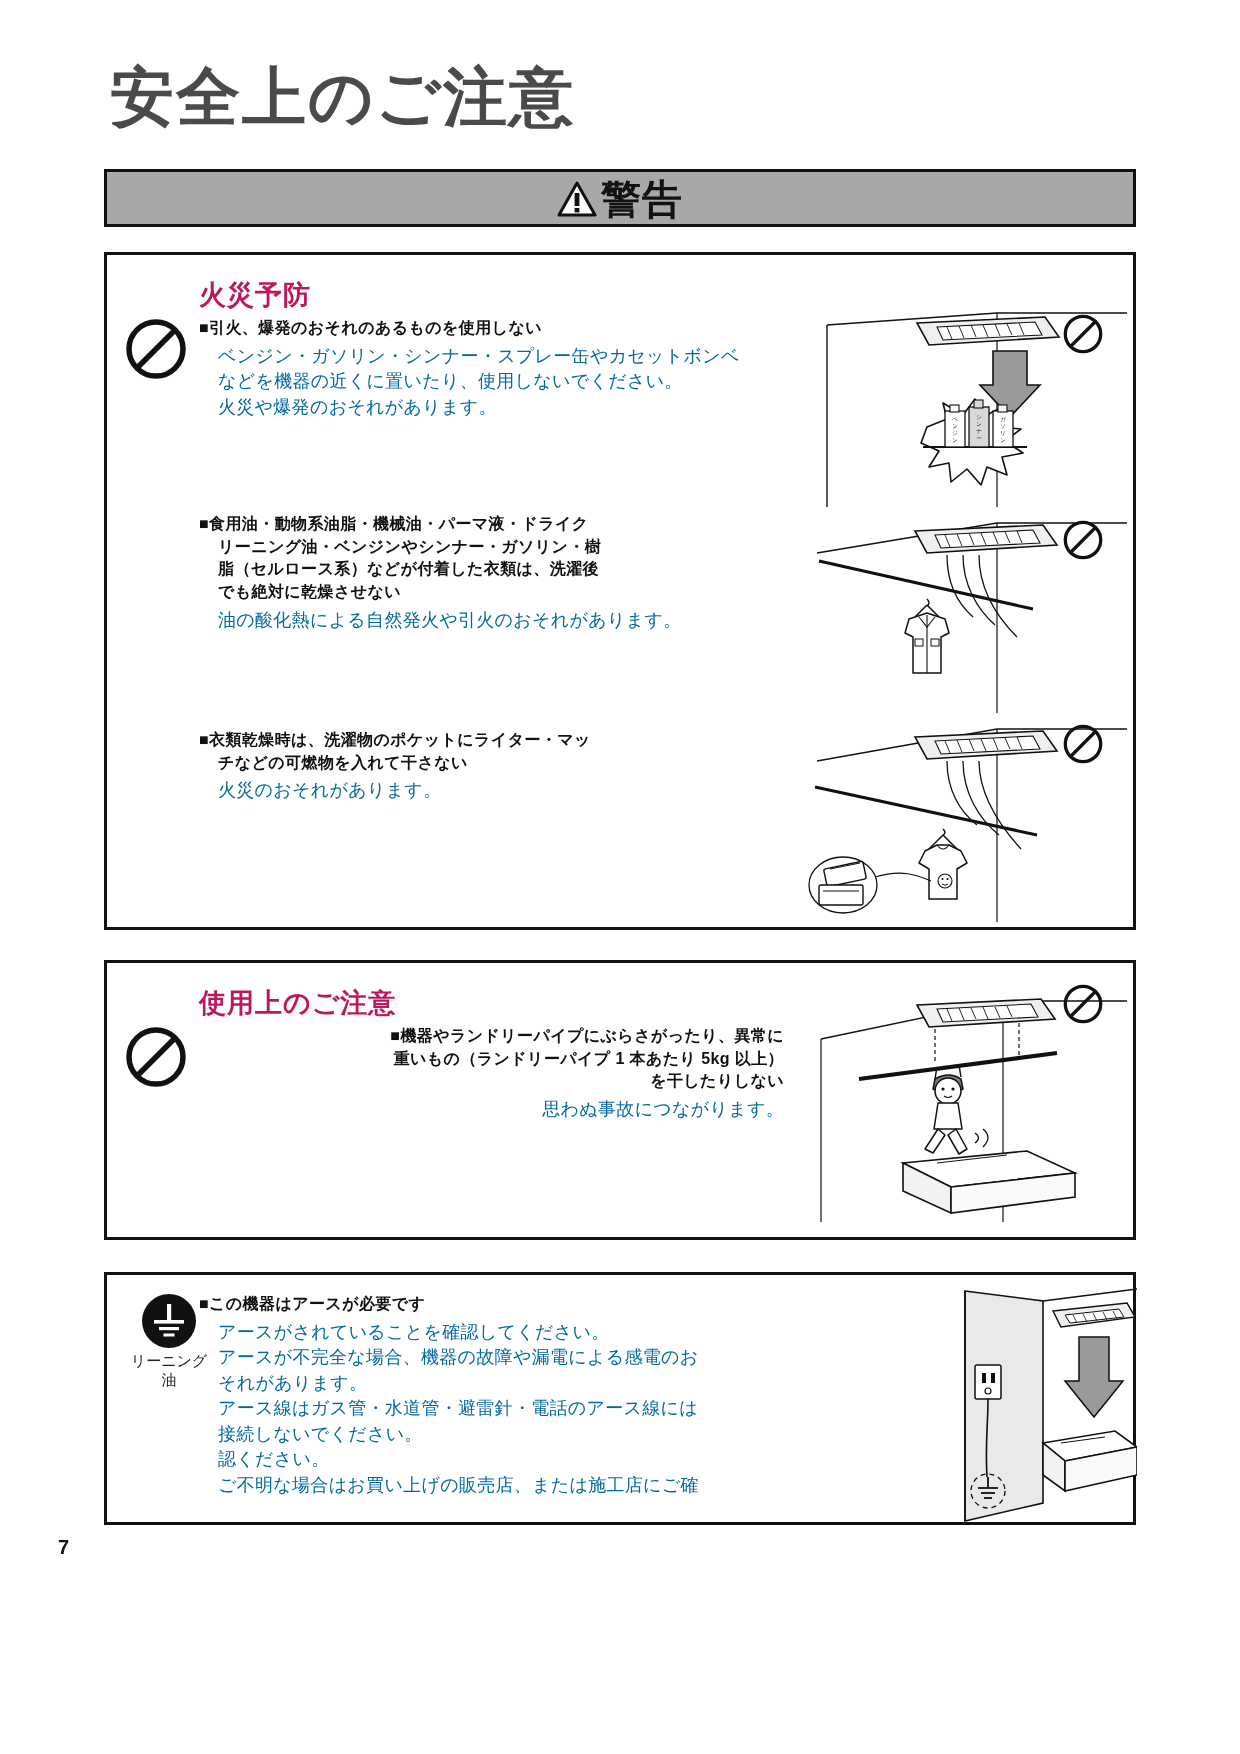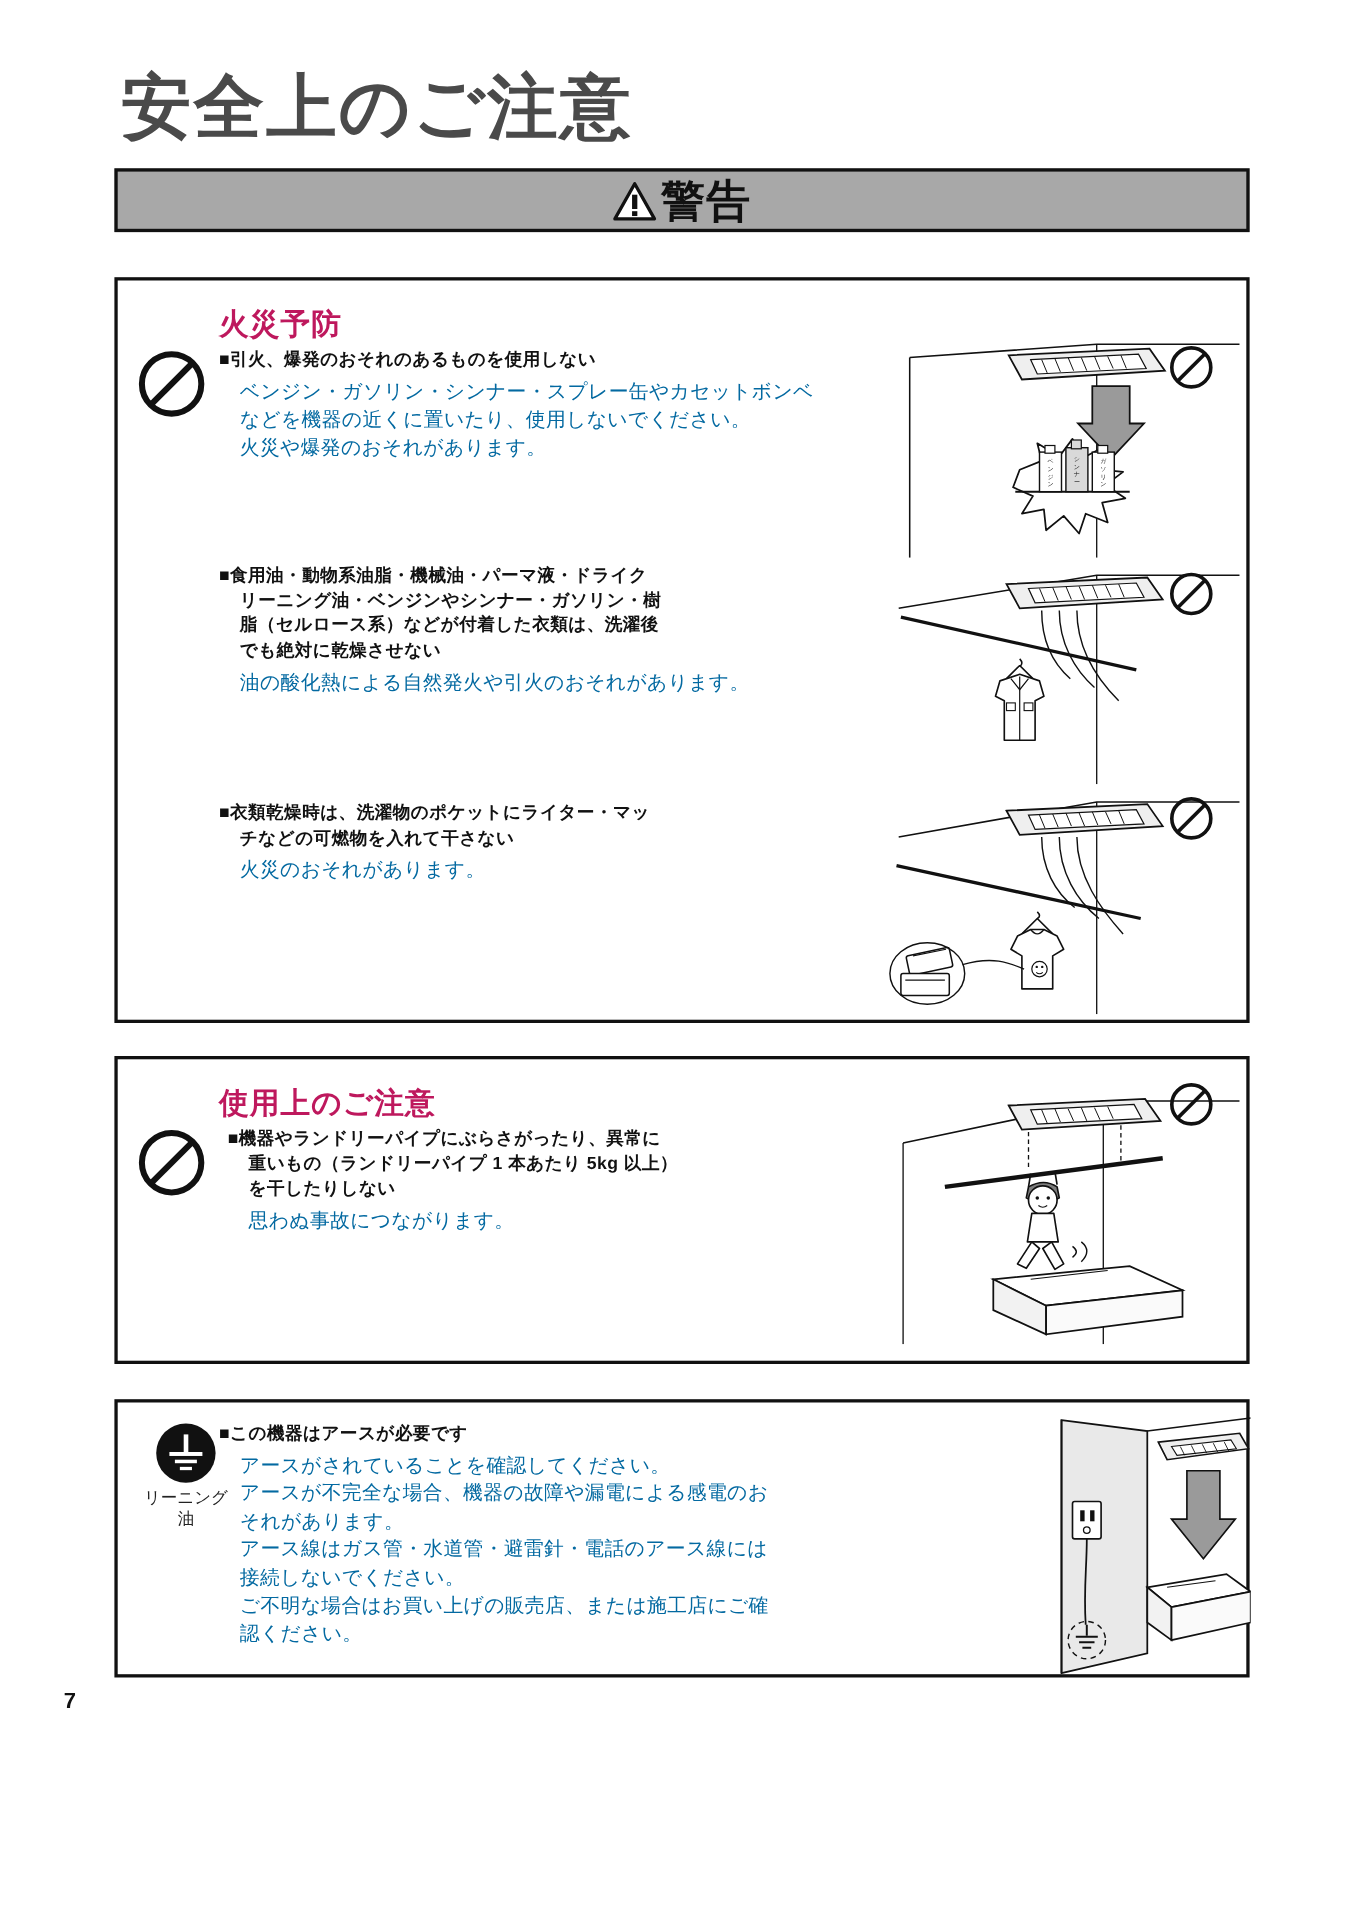--- a/index.html
+++ b/index.html
@@ -30,21 +30,21 @@
     font-weight: bold;
     color: #4a4a4a;
     letter-spacing: 2px;
     line-height: 1.1;
   }
 
   
   .warning-banner {
     position: absolute;
     left: 104px;
-    top: 153px;
+    top: 169px;
     width: 1032px;
     height: 58px;
     background: #a8a8a8;
     border: 3px solid #111;
     box-sizing: border-box;
     display: flex;
     align-items: center;
     justify-content: center;
   }
   .warning-banner .wb-inner {
@@ -331,21 +331,21 @@
 
   <div class="panel" id="panel-usage">
 
     <div class="section-heading" style="left:92px; top:22px;">使用上のご注意</div>
 
     <svg class="prohibit-icon" style="position:absolute; left:17px; top:62px;" width="64" height="64" viewBox="0 0 64 64">
       <circle cx="32" cy="32" r="27" fill="none" stroke="#111" stroke-width="5.5"></circle>
       <line x1="13" y1="51" x2="51" y2="13" stroke="#111" stroke-width="5.5"></line>
     </svg>
 
-    <div style="position:absolute; left:100px; top:62px; width:590px;">
+    <div style="position:absolute; left:87px; top:62px; width:590px;text-align:right;">
       <div class="bullet-head">
         <span class="indent">■機器やランドリーパイプにぶらさがったり、異常に</span>
         <span class="indent ind1">重いもの（ランドリーパイプ 1 本あたり 5kg 以上）</span>
         <span class="indent ind1">を干したりしない</span>
       </div>
       <div class="bullet-body ind1" style="margin-top:4px;">
         <span class="indent">思わぬ事故につながります。</span>
       </div>
     </div>
 
@@ -420,22 +420,22 @@
     </div>
 
     <div style="position:absolute; left:92px; top:18px; width:600px;">
       <div class="bullet-head">■この機器はアースが必要です</div>
       <div class="bullet-body ind1" style="margin-top:4px;">
         <span class="indent">アースがされていることを確認してください。</span>
         <span class="indent">アースが不完全な場合、機器の故障や漏電による感電のお</span>
         <span class="indent">それがあります。</span>
         <span class="indent">アース線はガス管・水道管・避雷針・電話のアース線には</span>
         <span class="indent">接続しないでください。</span>
+        <span class="indent">認ください。</span>
         <span class="indent">ご不明な場合はお買い上げの販売店、または施工店にご確</span>
-        <span class="indent">認ください。</span>
       </div>
     </div>
 
     <svg class="illus" style="left:740px; top:10px;" width="290" height="240" viewBox="0 0 290 240">
 
       <path d="M118 6 L196 16 L196 218 L118 236 Z" fill="#e9e9e9" stroke="#111" stroke-width="1.6"></path>
       <path d="M118 6 L118 236" fill="none" stroke="#111" stroke-width="1.6"></path>
 
       <path d="M196 16 L290 4" fill="none" stroke="#111" stroke-width="1.4"></path>
 

